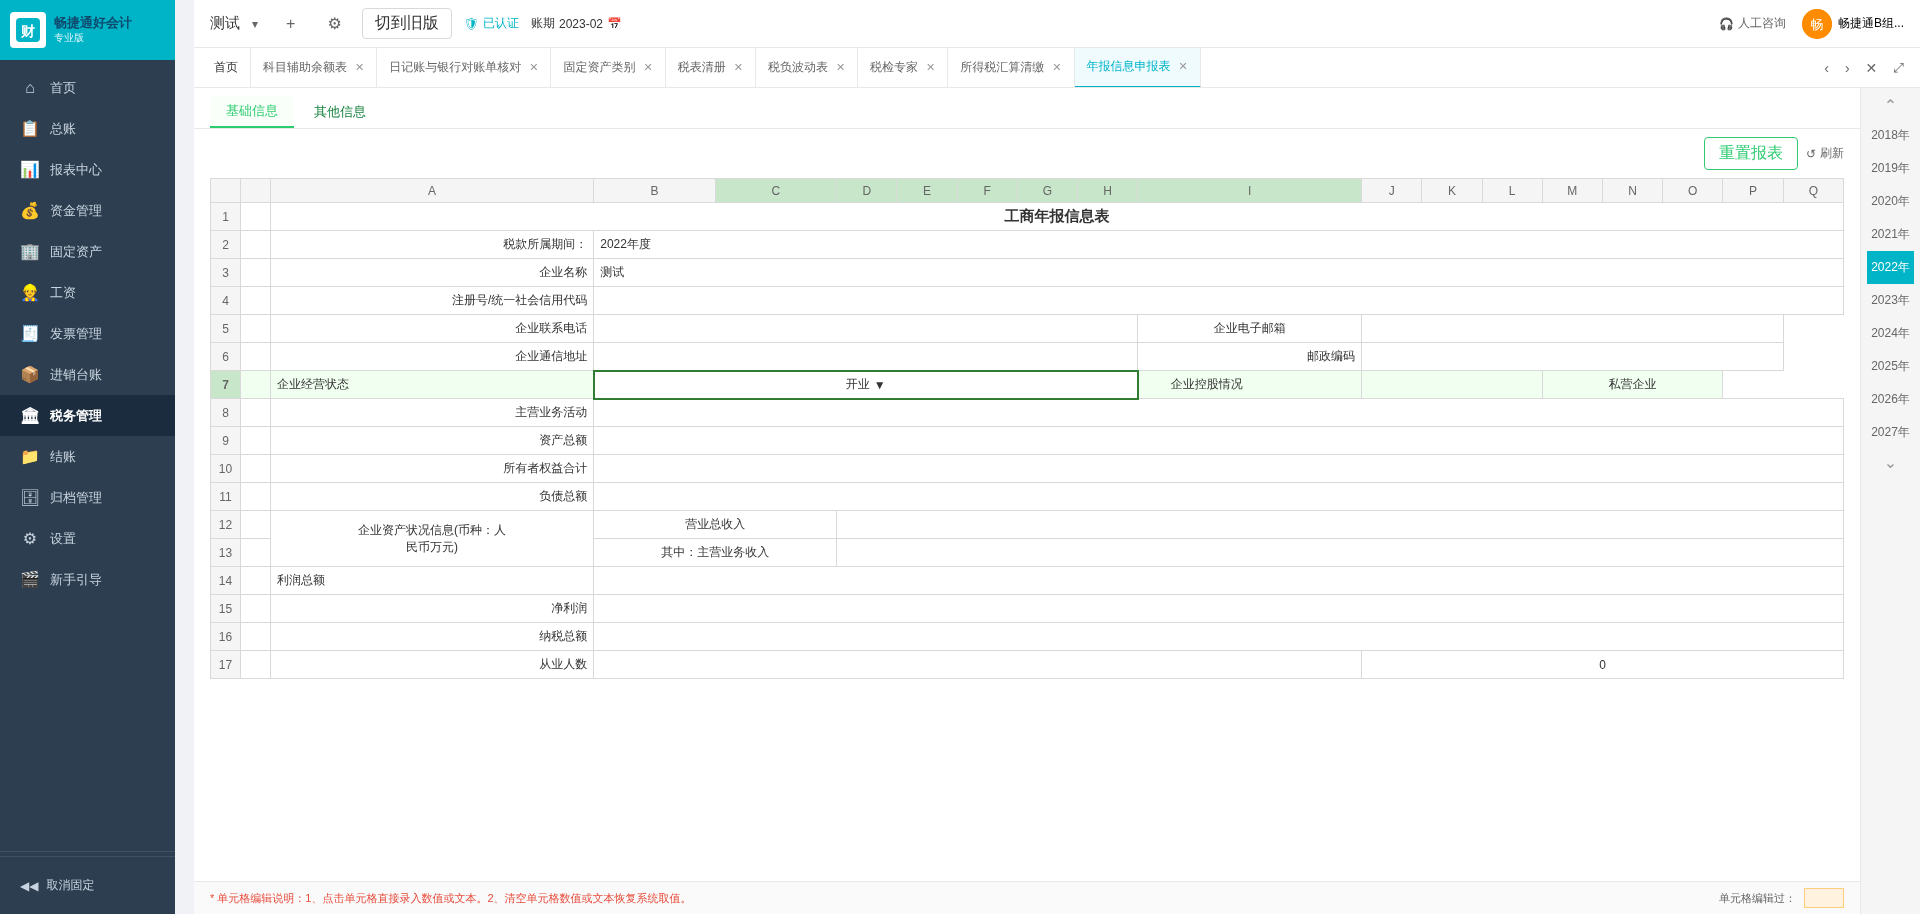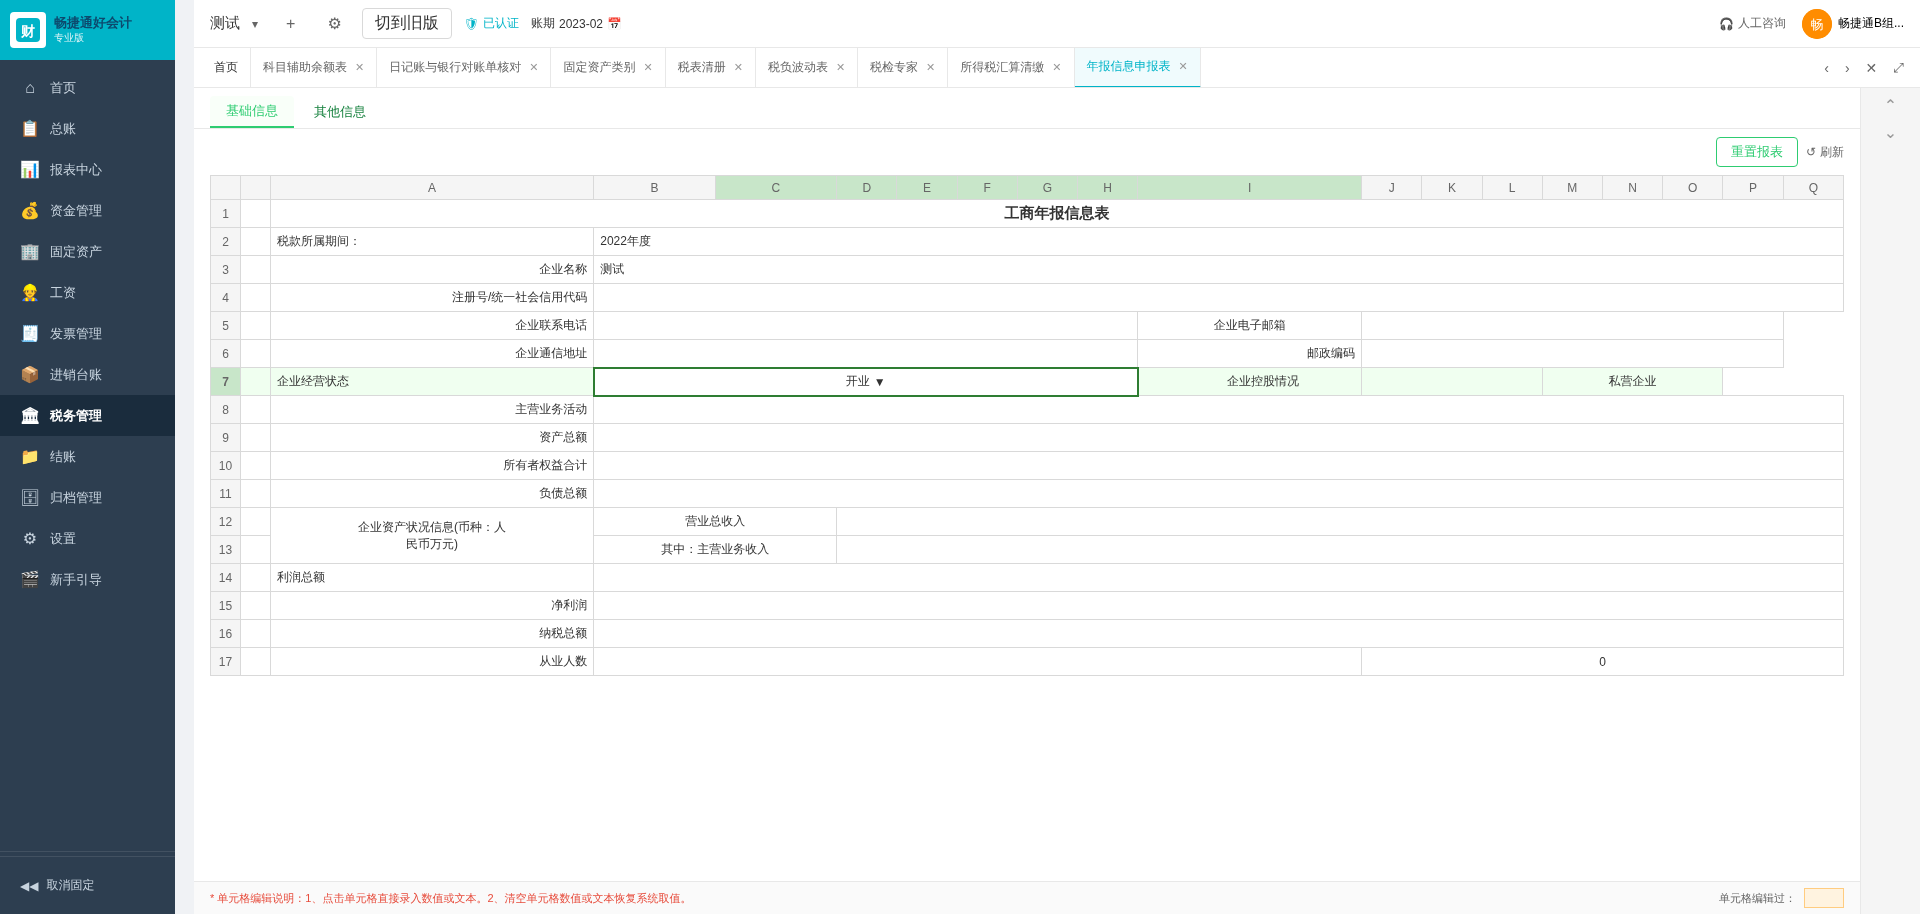--- a/index.html
+++ b/index.html
@@ -52,21 +52,21 @@
     
     .page-content { flex: 1; display: flex; overflow: hidden; background: #fff; }
 
     
     .sheet-container { flex: 1; display: flex; flex-direction: column; overflow: hidden; }
     .sheet-tabs { display: flex; align-items: center; padding: 8px 16px 0; gap: 4px; border-bottom: 1px solid #e8e8e8; }
     .sheet-tab { padding: 6px 16px; cursor: pointer; font-size: 13px; border-radius: 4px 4px 0 0; }
     .sheet-tab.active { border-bottom: 2px solid #2ecc71; color: #2ecc71; font-weight: 500; background: #f9fff9; }
     .sheet-tab:not(.active) { color: #15803d; }
     .sheet-toolbar { display: flex; justify-content: flex-end; align-items: center; padding: 8px 16px; gap: 8px; }
-    .btn-reset { border: 1px solid #2ecc71; color: #2ecc71; background: #fff; padding: 5px 14px; border-radius: 4px; cursor: pointer; font-size: 13px; }
+    .btn-reset { border: 1px solid #2ecc71; color: #2ecc71; background: #fff; padding: 5px 14px; border-radius: 4px; cursor: pointer; font-size: 16px; }
     .btn-refresh { border: none; background: none; color: #666; cursor: pointer; font-size: 12px; display: flex; align-items: center; gap: 4px; }
 
     
     .spreadsheet-wrapper { flex: 1; overflow: auto; padding: 0 16px; }
     .spreadsheet-wrapper::-webkit-scrollbar { width: 8px; height: 8px; }
     .spreadsheet-wrapper::-webkit-scrollbar-track { background: #f1f1f1; }
     .spreadsheet-wrapper::-webkit-scrollbar-thumb { background: #ccc; border-radius: 4px; }
     
     table.sheet { border-collapse: collapse; font-size: 12px; width: 100%; }
     table.sheet th, table.sheet td { border: 1px solid #d9d9d9; padding: 3px 6px; text-align: center; white-space: nowrap; min-width: 30px; }
@@ -303,21 +303,21 @@
             </thead>
             <tbody id="sheet-body">
             <tr>
     <td class="row-header">1</td>
     <td></td>
     <td colspan="17" class="title-cell" style="font-size:15px;font-weight:bold;text-align:center;">工商年报信息表</td>
   </tr>
                 <tr>
     <td class="row-header">2</td>
     <td></td>
-    <td style="text-align:left;">税款所属期间：</td>
+    <td style="text-align:right;">税款所属期间：</td>
     <td colspan="16" style="text-align:left;">2022年度</td>
   </tr>
                 <tr>
     <td class="row-header">3</td>
     <td></td>
     <td style="text-align:right;">企业名称</td>
     <td colspan="16" style="text-align:left;">测试</td>
   </tr>
                 <tr>
     <td class="row-header">4</td>
@@ -344,21 +344,21 @@
                 <tr style="background: rgb(240, 255, 240);">
     <td class="row-header" style="background:#c8e6c9;font-weight:bold;">7</td>
     <td></td>
     <td style="text-align:left;">企业经营状态</td>
     <td colspan="7" class="selected-cell" style="border:2px solid #2e7d32;">
       <div class="cell-dropdown">
         <span>开业</span>
         <span class="cell-dropdown-arrow">▼</span>
       </div>
     </td>
-    <td style="text-align:center;padding-left:32px;">企业控股情况</td>
+    <td style="text-align:left;padding-left:32px;">企业控股情况</td>
     <td colspan="3"></td>
     <td colspan="3">私营企业</td>
   </tr>
                 <tr>
     <td class="row-header">8</td>
     <td></td>
     <td style="text-align:right;">主营业务活动</td>
     <td colspan="16"></td>
   </tr>
                 <tr>
@@ -425,17 +425,29 @@
           <span>* 单元格编辑说明：1、点击单元格直接录入数值或文本。2、清空单元格数值或文本恢复系统取值。</span>
           <div class="footer-right">
             <span>单元格编辑过：</span>
             <span class="example-cell"></span>
           </div>
         </div>
       </div>
 
       <div class="year-panel">
         <button class="year-nav-btn">⌃</button>
+        <div id="year-list">
+            <div class="year-item">2018年</div>
+            <div class="year-item">2019年</div>
+            <div class="year-item">2020年</div>
+            <div class="year-item">2021年</div>
+            <div class="year-item active">2022年</div>
+            <div class="year-item">2023年</div>
+            <div class="year-item">2024年</div>
+            <div class="year-item">2025年</div>
+            <div class="year-item">2026年</div>
+            <div class="year-item">2027年</div>
+          </div>
         <button class="year-nav-btn">⌄</button>
       </div>
     </div>
   </div>
 </div>
 
 </body></html>

